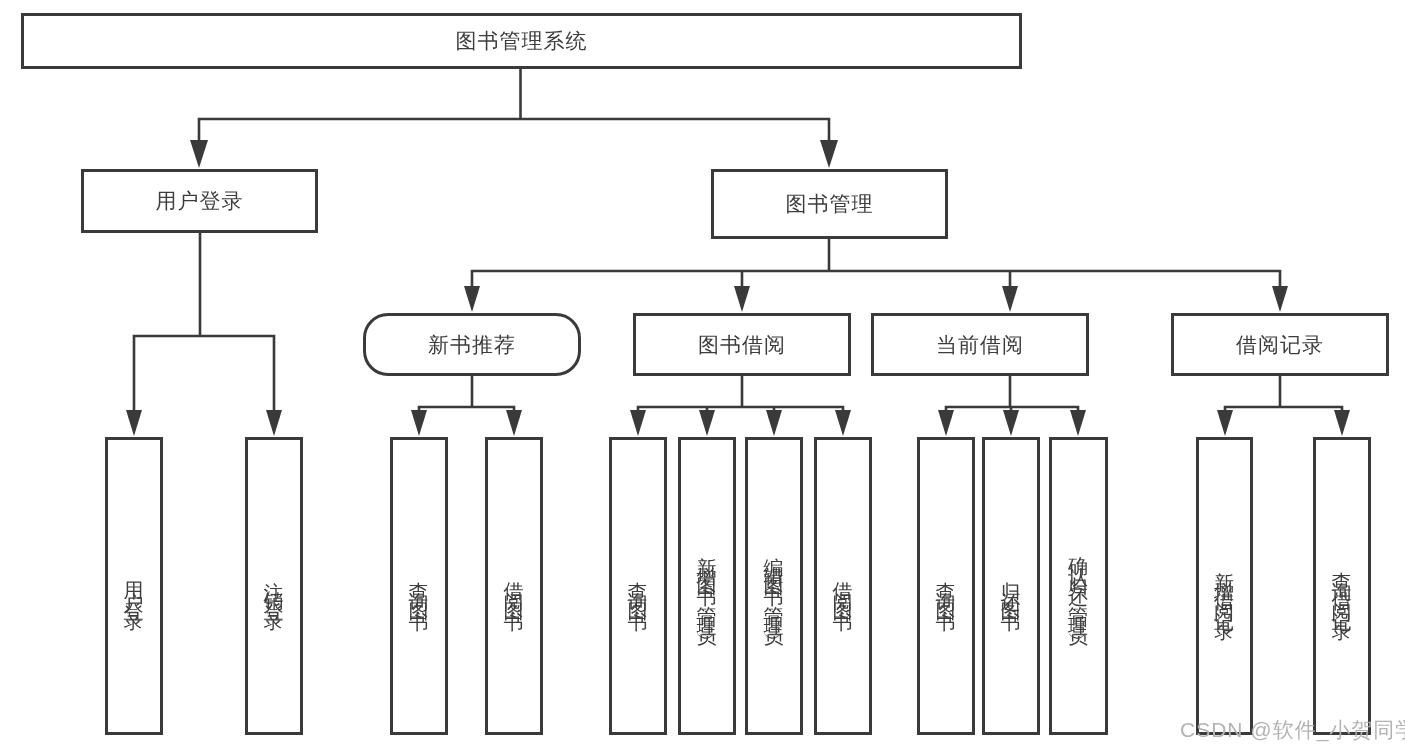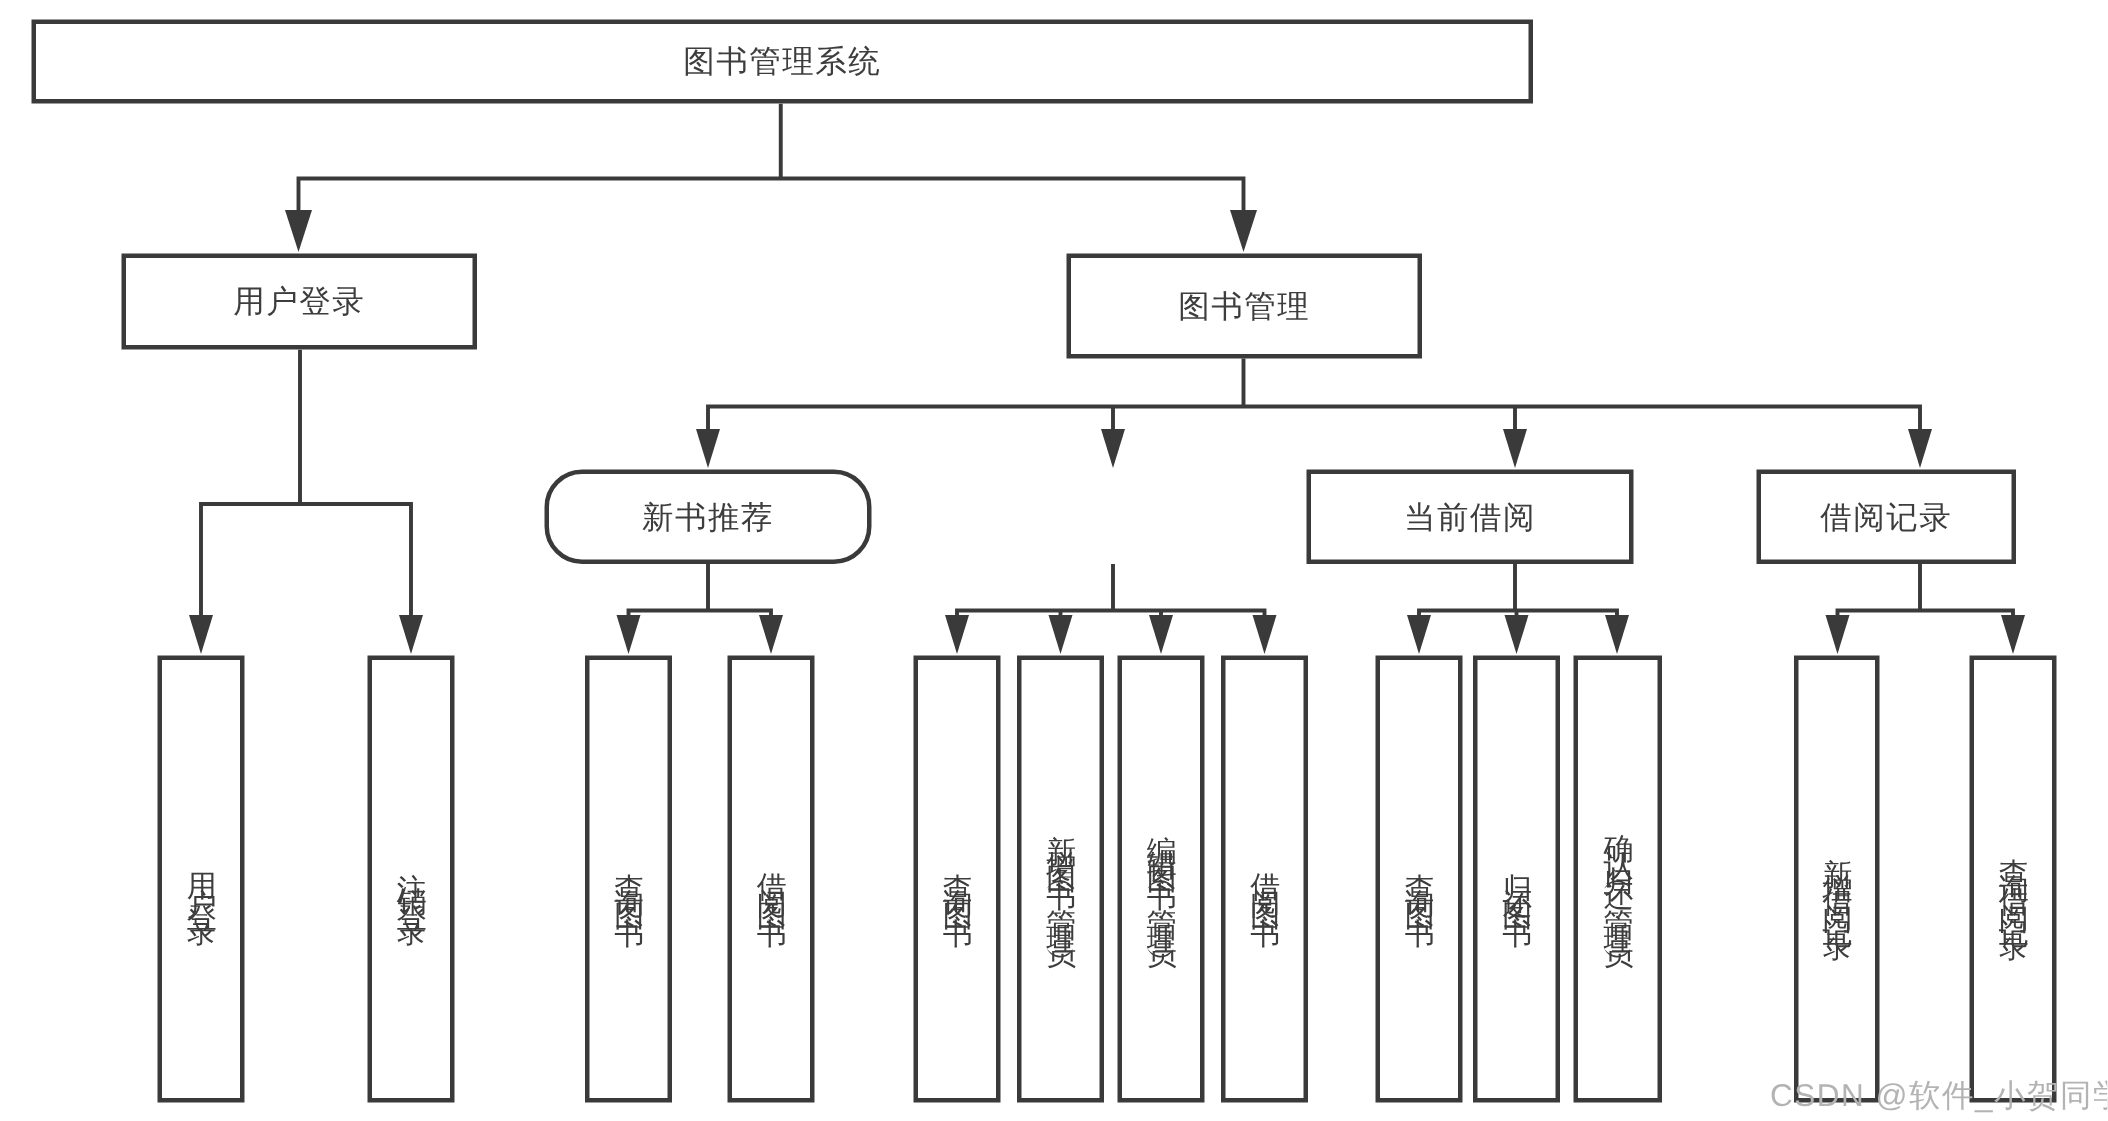--- a/index.html
+++ b/index.html
@@ -103,22 +103,23 @@
       <polygon points="1334,410 1350,410 1342,436"></polygon>
     </g>
   </svg>
 
   <div class="node h" style="left:21px; top:13px; width:1001px; height:56px;">图书管理系统</div>
 
   <div class="node h" style="left:81px; top:169px; width:237px; height:64px;">用户登录</div>
   <div class="node h" style="left:711px; top:169px; width:237px; height:70px;">图书管理</div>
 
   <div class="node h" style="left:363px; top:313px; width:218px; height:63px;border-radius:25px;">新书推荐</div>
+  <div class="node h" style="left:633px; top:313px; width:218px; height:63px;">图书借阅</div>
   <div class="node h" style="left:871px; top:313px; width:218px; height:63px;">当前借阅</div>
-  <div class="node h" style="left:1171px; top:313px; width:173px; height:63px;">借阅记录</div>
+  <div class="node h" style="left:1171px; top:313px; width:218px; height:63px;">借阅记录</div>
 
   <div class="node v" style="left:105px; top:437px; width:58px; height:298px;">
     <span>用户登录</span>
   </div>
   <div class="node v" style="left:245px; top:437px; width:58px; height:298px;">
     <span>注销登录</span>
   </div>
 
   <div class="node v" style="left:390px; top:437px; width:58px; height:298px;">
     <span>查询图书</span>

